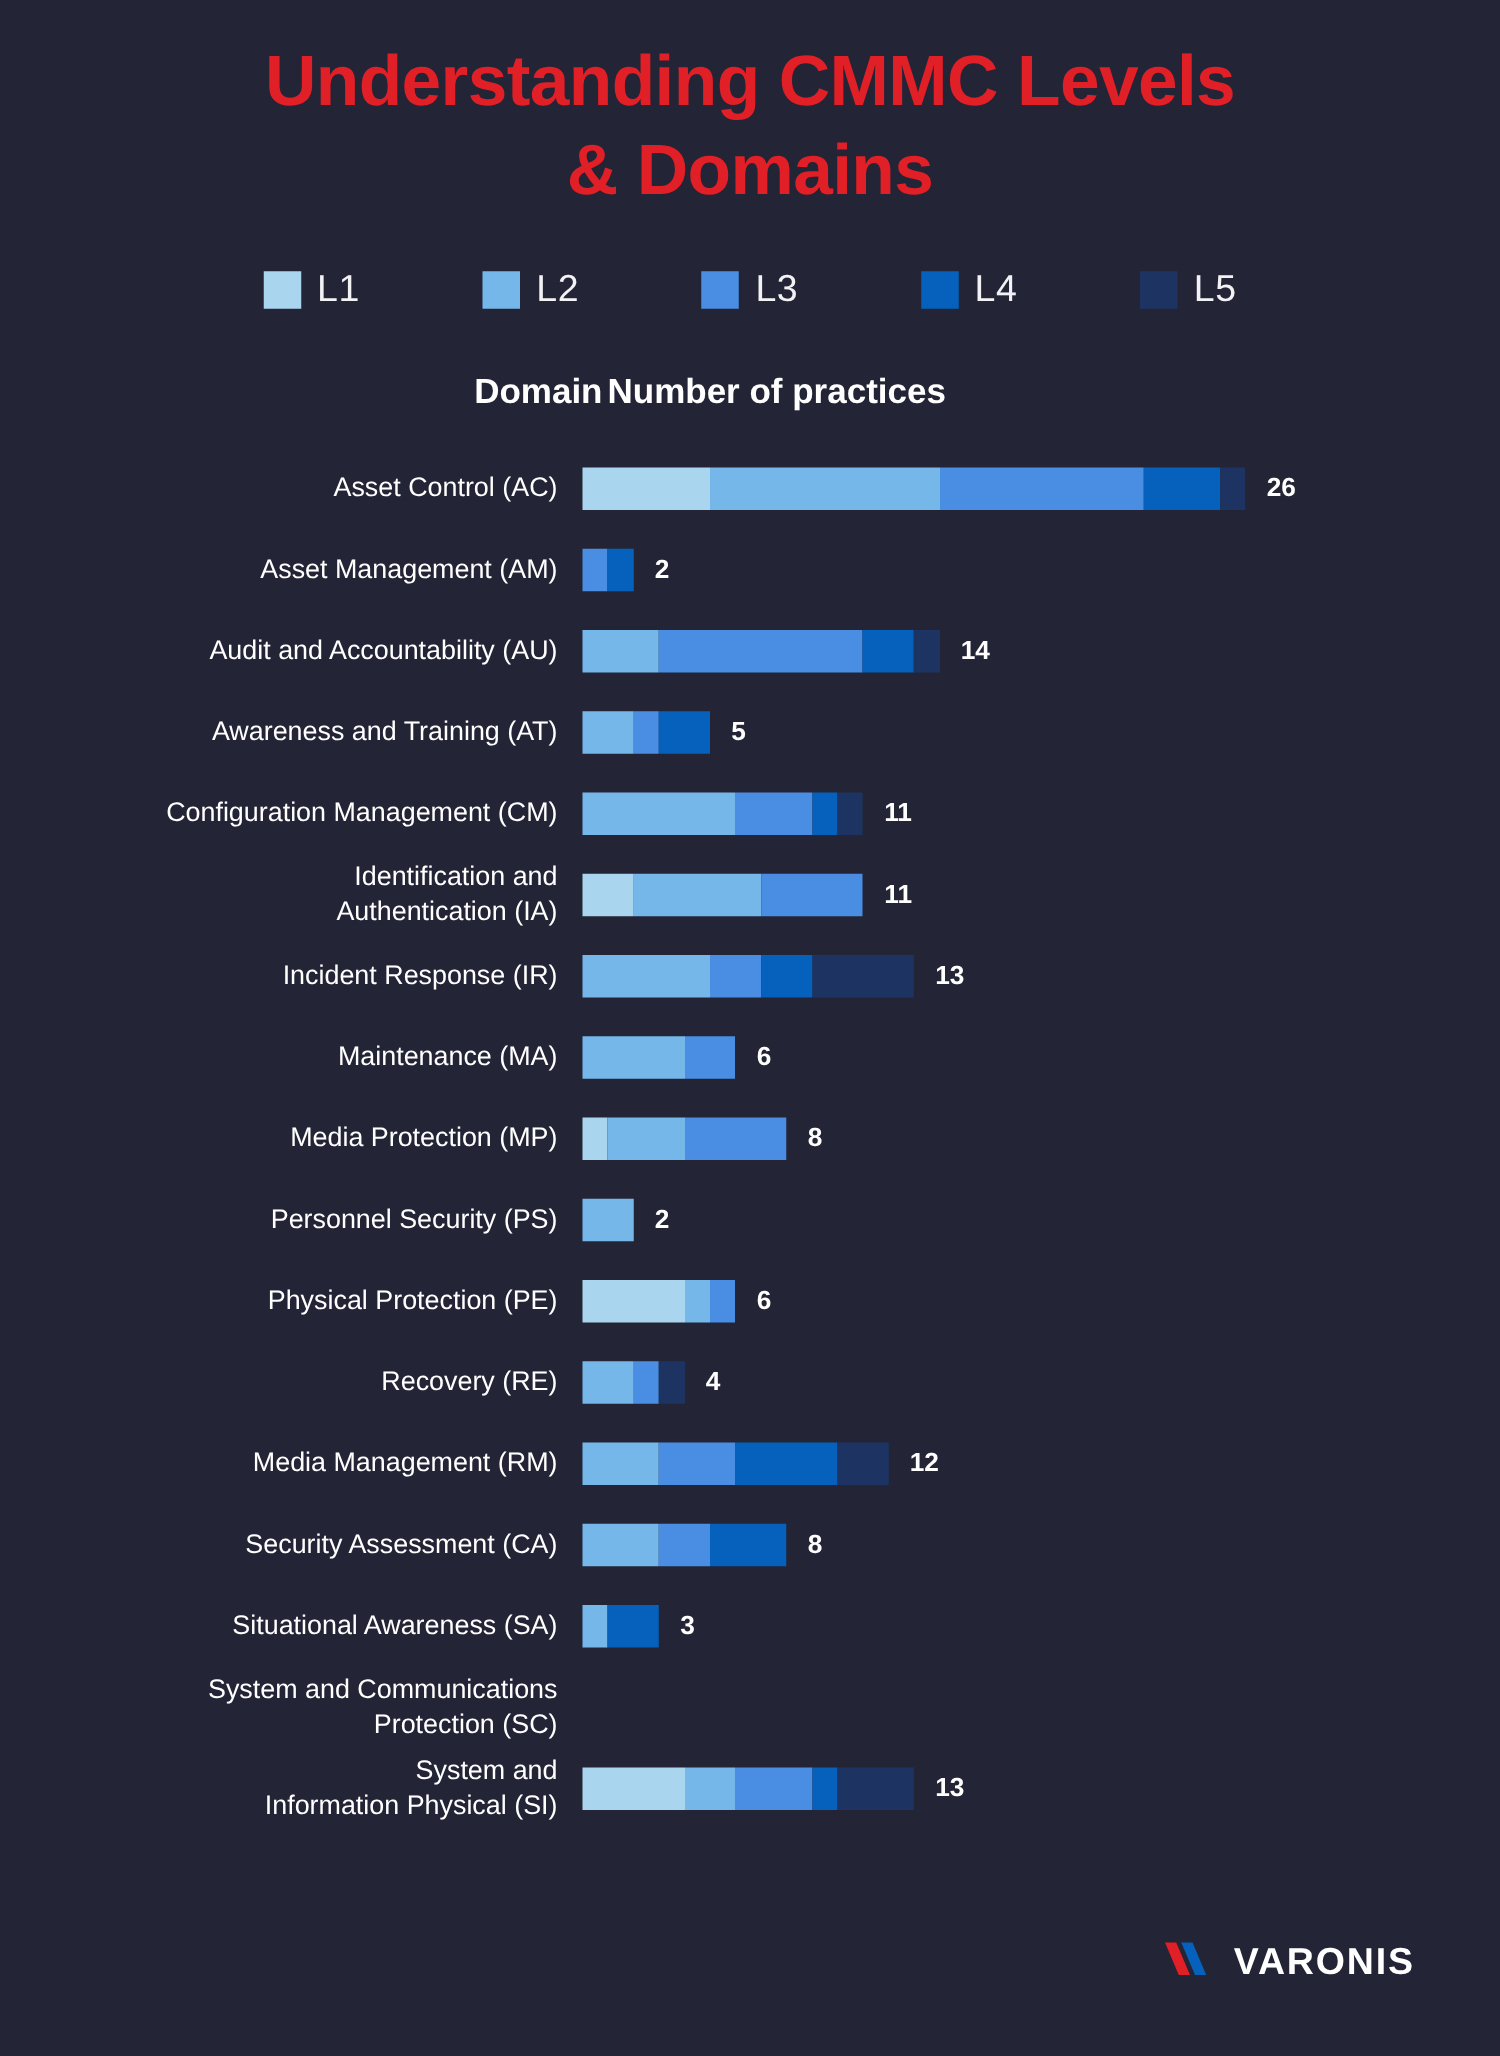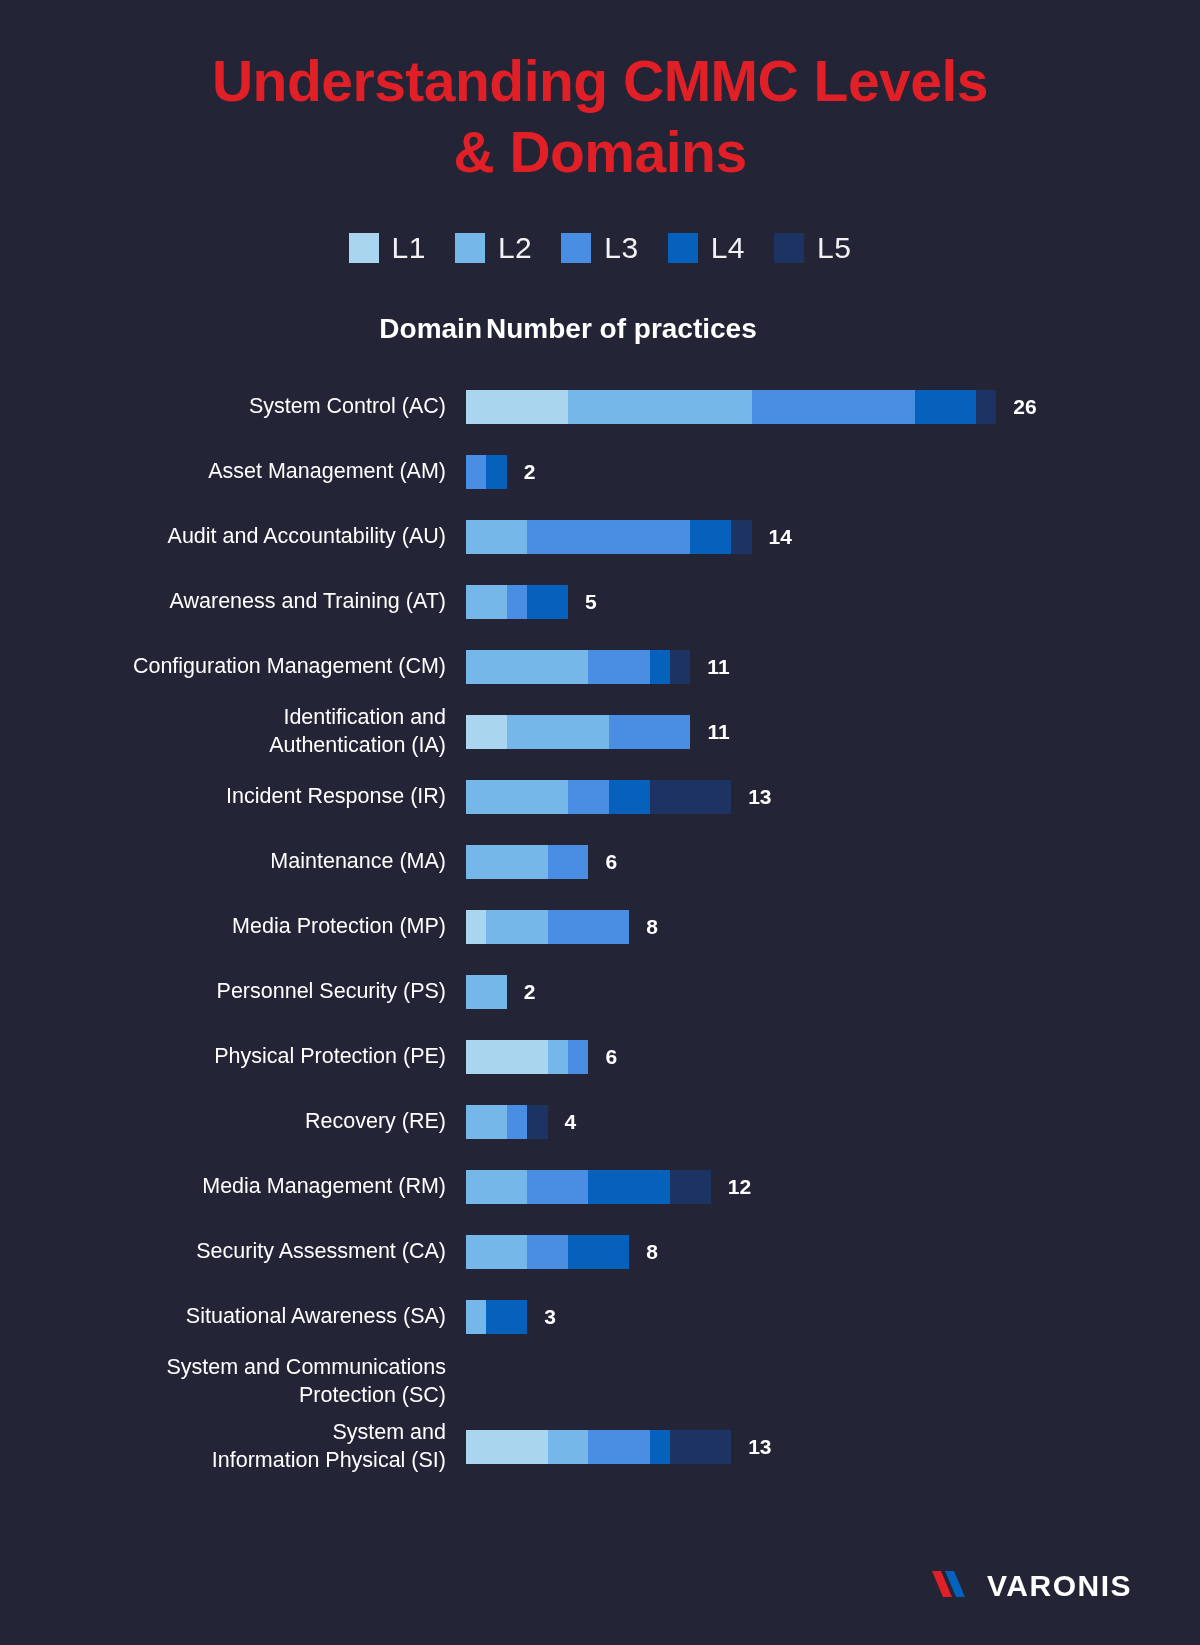--- a/index.html
+++ b/index.html
@@ -26,30 +26,30 @@
   
   .title {
     text-align: center;
     color: #e01f26;
     font-size: 57px;
     font-weight: bold;
     line-height: 1.25;
     letter-spacing: -0.5px;
     padding-top: 30px;
     width: 1070px;
-    margin: 16px auto;
+    margin: 0 auto;
   }
   .title .l2 { display: block; }
 
   
   .legend {
     display: flex;
     justify-content: center;
     align-items: center;
-    gap: 29px;
+    gap: 98px;
     margin-top: 42px;
   }
   .legend-item {
     display: flex;
     align-items: center;
     gap: 13px;
   }
   .legend-swatch {
     width: 30px;
     height: 30px;
@@ -173,21 +173,21 @@
       </div>
     </div>
 
   <div class="col-headers">
     <div class="hdr-domain">Domain</div>
     <div class="hdr-practices">Number of practices</div>
   </div>
 
   <div class="chart" id="chart">
       <div class="row">
-        <div class="row-label">System Control (AC)</div>
+        <div class="row-label">Asset Control (AC)</div>
         <div class="bar-wrap">
           <div class="bar">
             <div class="seg" style="width: 102px; background: rgb(169, 213, 239);"></div>
             <div class="seg" style="width: 183.6px; background: rgb(118, 183, 234);"></div>
             <div class="seg" style="width: 163.2px; background: rgb(74, 142, 228);"></div>
             <div class="seg" style="width: 61.2px; background: rgb(5, 97, 187);"></div>
             <div class="seg" style="width: 20.4px; background: rgb(29, 52, 99);"></div>
           </div>
           <div class="bar-value">26</div>
         </div>

